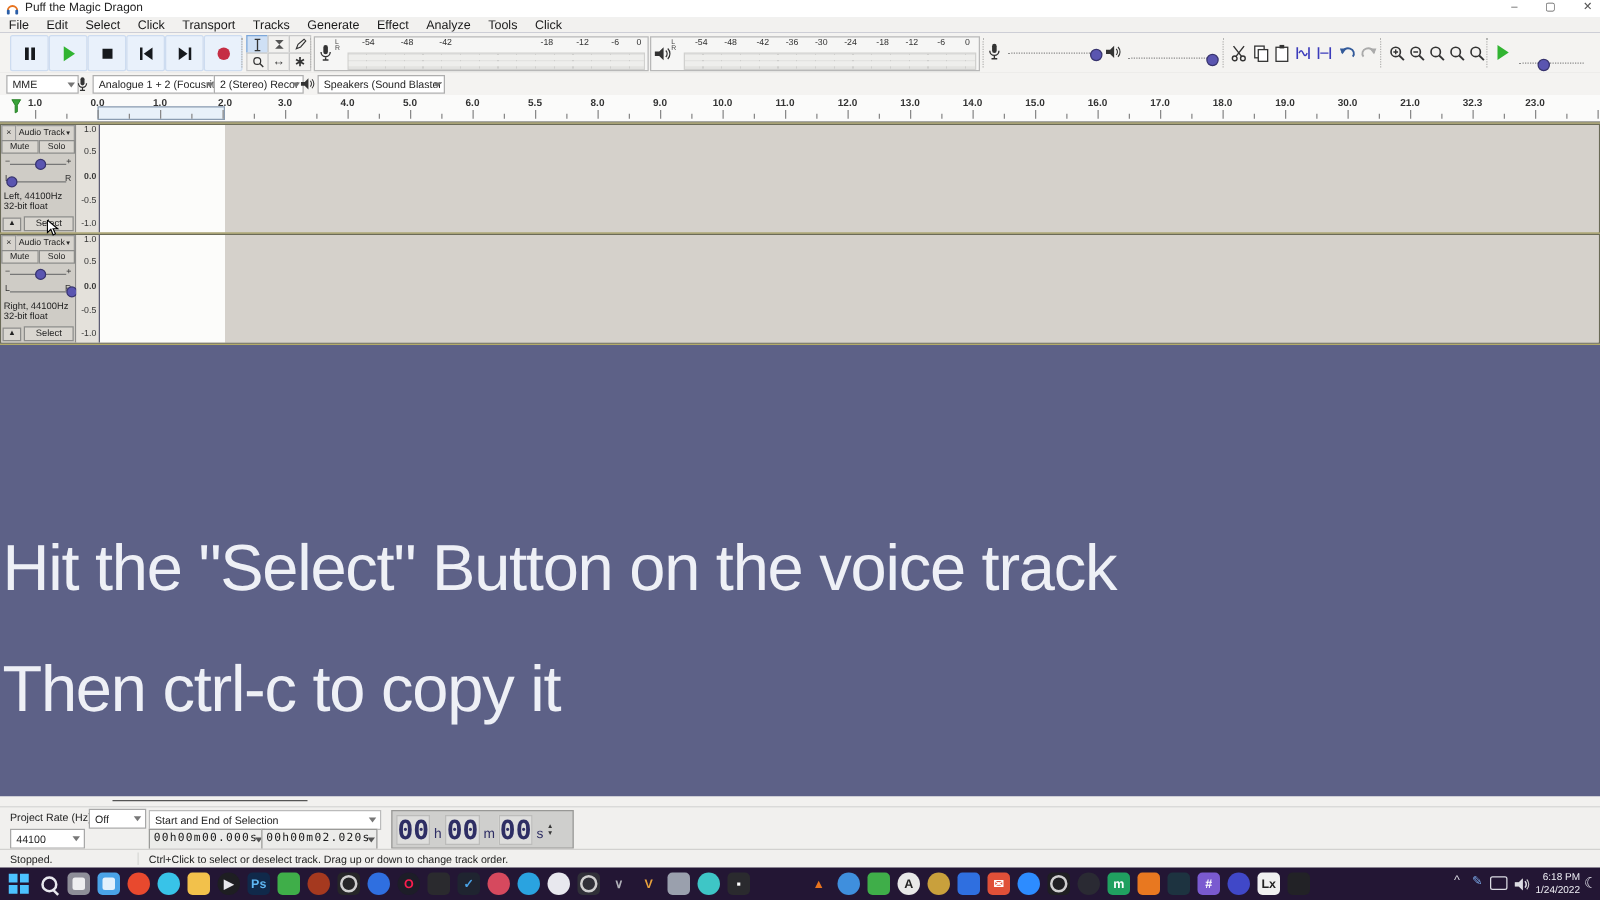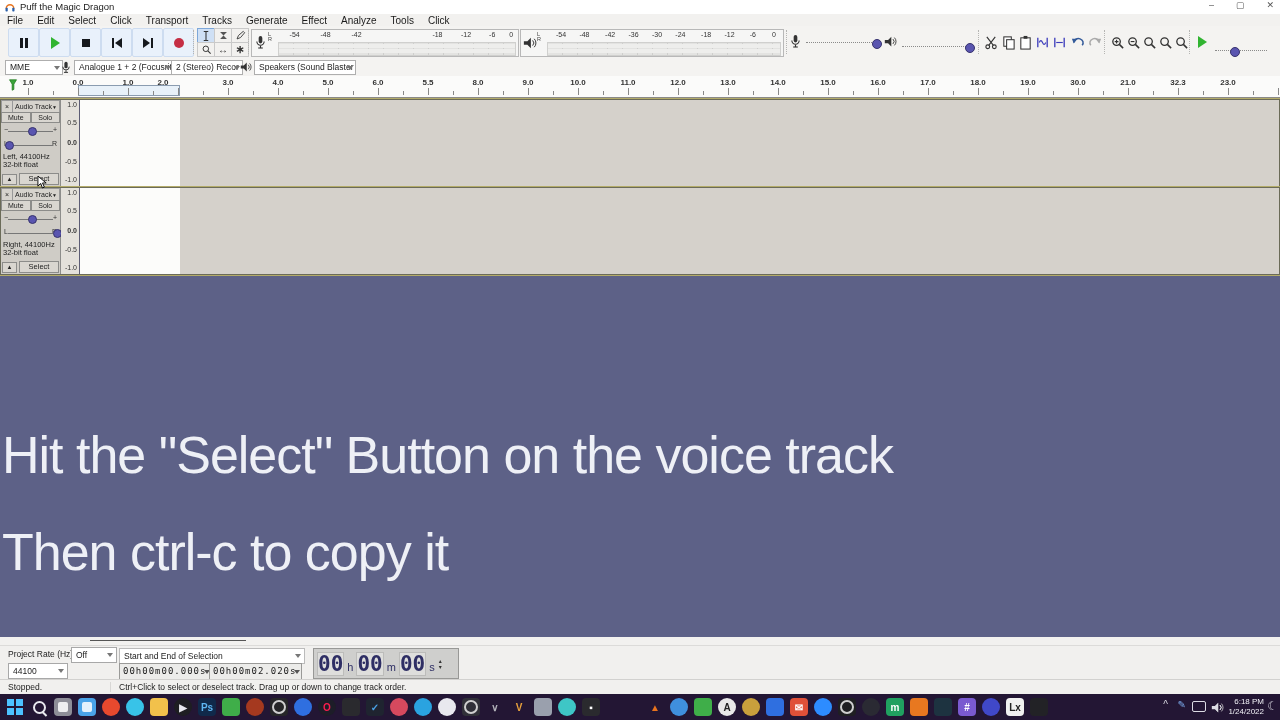--- a/index.html
+++ b/index.html
@@ -472,21 +472,21 @@
   </div>
 
   <div id="ruler">
     <svg class="ic abs" style="left:6px;top:2px" width="14" height="14">
         <use href="#s-pin"></use>
       </svg>
     <div id="selband"></div>
   <span class="rlabel" style="left: 28px;">1.0</span>
       <span class="rlabel" style="left: 78px;">0.0</span>
       <span class="rlabel" style="left: 128px;">1.0</span>
-      <span class="rlabel" style="left: 163px;">2.0</span>
+      <span class="rlabel" style="left: 180px;">2.0</span>
       <span class="rlabel" style="left: 228px;">3.0</span>
       <span class="rlabel" style="left: 278px;">4.0</span>
       <span class="rlabel" style="left: 328px;">5.0</span>
       <span class="rlabel" style="left: 378px;">6.0</span>
       <span class="rlabel" style="left: 428px;">5.5</span>
       <span class="rlabel" style="left: 478px;">8.0</span>
       <span class="rlabel" style="left: 528px;">9.0</span>
       <span class="rlabel" style="left: 578px;">10.0</span>
       <span class="rlabel" style="left: 628px;">11.0</span>
       <span class="rlabel" style="left: 678px;">12.0</span>

